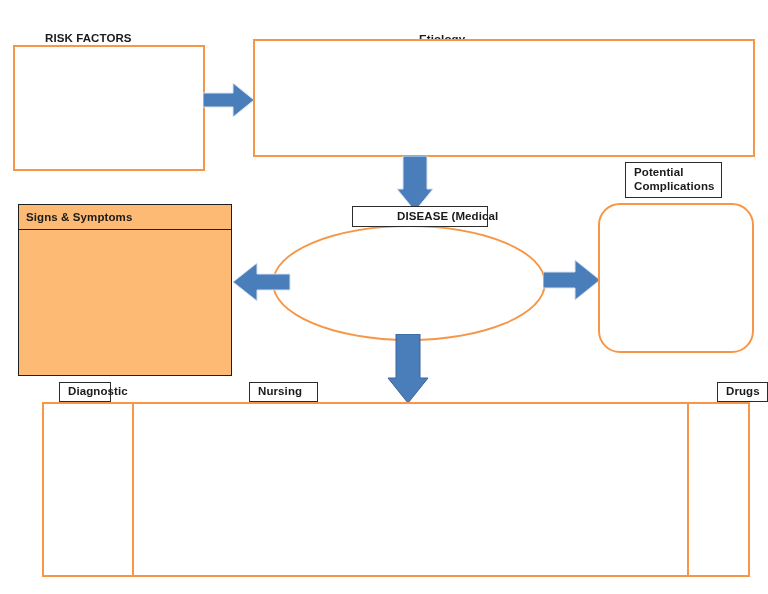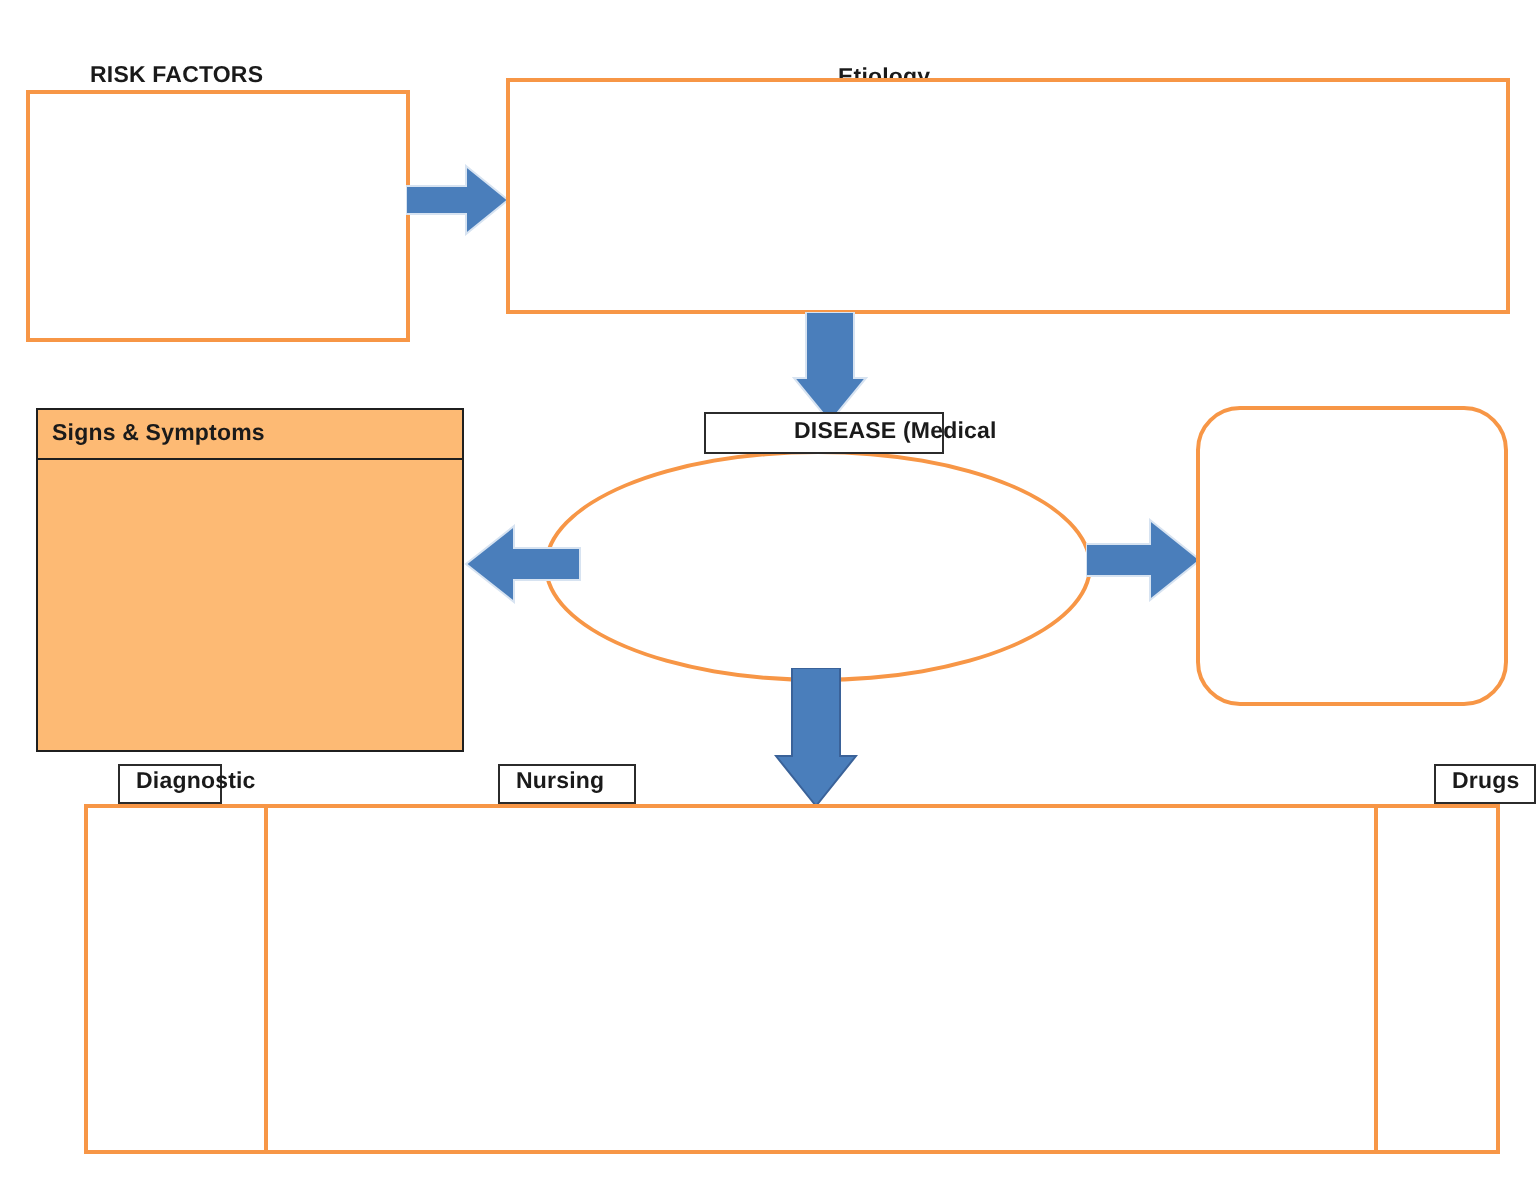--- a/index.html
+++ b/index.html
@@ -119,39 +119,43 @@
   <div class="abs arrow" style="left:396px; top:156px; width:38px; height:56px;">
     <svg viewBox="0 0 38 56" preserveAspectRatio="none">
       <polygon points="7,0 31,0 31,33 37,33 19,55 1,33 7,33" fill="#4A7EBB" stroke="#D7E3F1" stroke-width="1"></polygon>
     </svg>
   </div>
 
   <div class="abs orange-ellipse" style="left:272px; top:225px; width:274px; height:116px;">
     <div style="width:100%;height:100%;"></div>
   </div>
 
-  <div class="abs chip" style="left:352px; top:206px; width:120px; height:21px;padding-left:44px;">DISEASE (Medical</div>
+  <div class="abs chip" style="left:352px; top:206px; width:136px; height:21px;padding-left:44px;">DISEASE (Medical</div>
 
   <div class="abs arrow" style="left:232px; top:262px; width:59px; height:40px;">
     <svg viewBox="0 0 59 40" preserveAspectRatio="none">
       <polygon points="58,12 25,12 25,1 1,20 25,39 25,28 58,28" fill="#4A7EBB" stroke="#D7E3F1" stroke-width="1"></polygon>
     </svg>
   </div>
 
   <div class="abs table-box" style="left:18px; top:204px; width:214px; height:172px;">
     <div class="thead" style="height:25px;">Signs &amp; Symptoms</div>
     <div class="tbody" style="height:144px;"></div>
   </div>
 
   <div class="abs arrow" style="left:543px; top:259px; width:58px; height:42px;">
     <svg viewBox="0 0 58 42" preserveAspectRatio="none">
       <polygon points="0,13 32,13 32,1 57,21 32,41 32,29 0,29" fill="#4A7EBB" stroke="#D7E3F1" stroke-width="1"></polygon>
     </svg>
   </div>
 
+  <div class="abs chip two-line" style="left:625px; top:162px; width:97px; height:36px;">
+    <div>Potential</div>
+    <div>Complications</div>
+  </div>
 
   <div class="abs orange-round" style="left:598px; top:203px; width:156px; height:150px;">
     <div style="width:100%;height:100%;"></div>
   </div>
 
   <div class="abs arrow" style="left:387px; top:334px; width:42px; height:70px;">
     <svg viewBox="0 0 42 70" preserveAspectRatio="none">
       <polygon points="9,0 33,0 33,44 41,44 21,69 1,44 9,44" fill="#4A7EBB" stroke="#3A6299" stroke-width="1"></polygon>
     </svg>
   </div>

